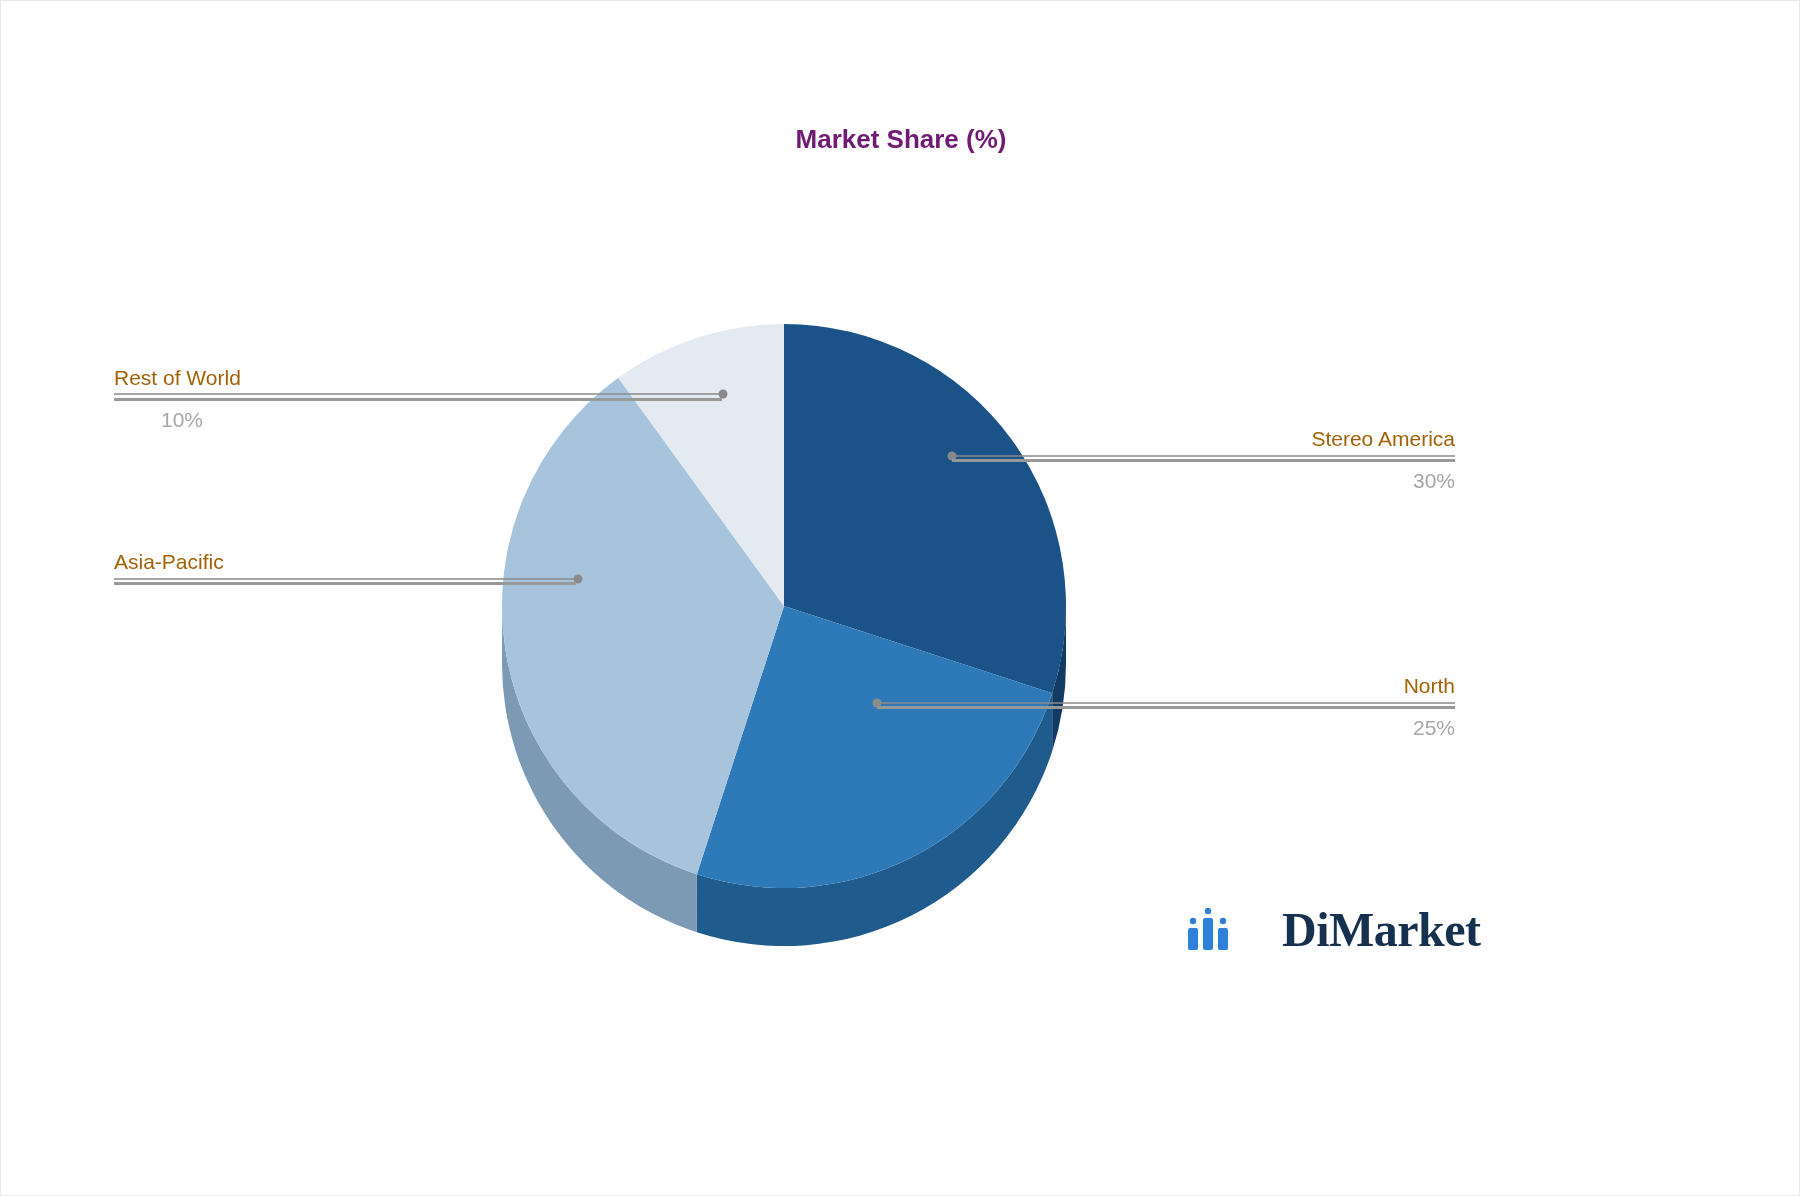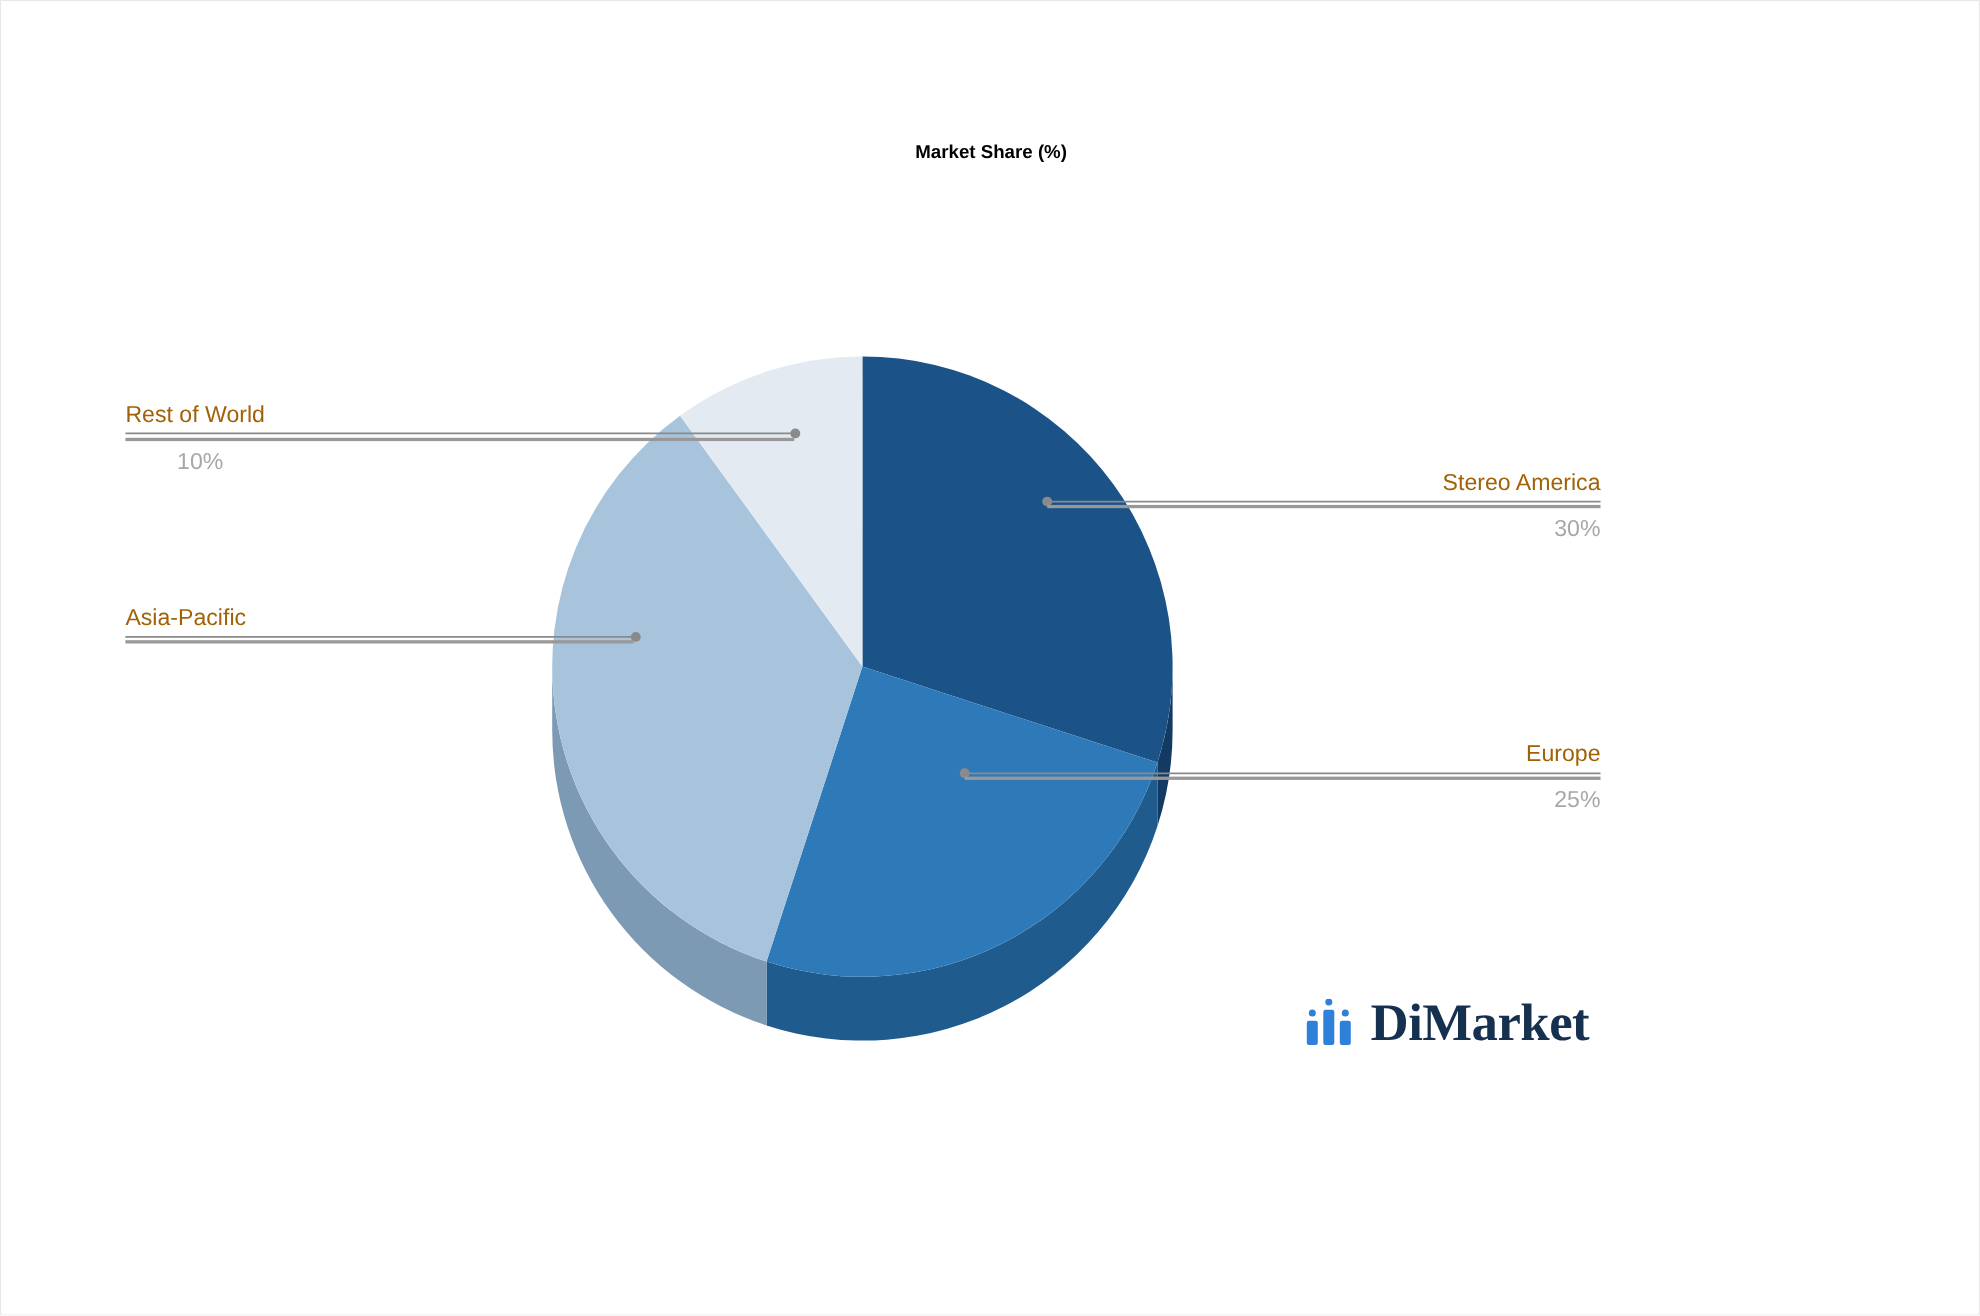--- a/index.html
+++ b/index.html
@@ -32,23 +32,23 @@
   }
   #chart-title {
     font-size: 30px;
     font-weight: bold;
     color: #111111;
     letter-spacing: -0.2px;
     line-height: 40px;
     white-space: nowrap;
   }
   #chart-subtitle {
-    font-size: 17px;
+    font-size: 26px;
     font-weight: bold;
-    color: #000000;
+    color: #701a75;
     line-height: 36px;
     margin-top: 8px;
     white-space: nowrap;
   }
 
   
   #pie-stage {
     position: absolute;
     left: 0;
     top: 0;
@@ -98,20 +98,21 @@
     gap: 8px;
   }
   #logo-mark { display: block; }
   #logo-text {
     font-family: "Liberation Serif", serif;
     font-size: 48px;
     font-weight: bold;
     color: #16304f;
     letter-spacing: -0.5px;
     line-height: 52px;
+    margin-left: 36px;
   }
 </style>
 </head>
 <body>
 
 <div id="canvas">
 
   <div class="title-block">
     <div id="chart-subtitle">Market Share (%)</div>
   </div>
@@ -161,21 +162,21 @@
     <div class="rule"></div>
   </div>
 
   <div class="callout right" id="callout-north-america">
     <div class="cap">Stereo America</div>
     <div class="rule"></div>
     <div class="val">30%</div>
   </div>
 
   <div class="callout right" id="callout-europe">
-    <div class="cap">Europe</div>
+    <div class="cap">North</div>
     <div class="rule"></div>
     <div class="val">25%</div>
   </div>
 
   <div id="logo">
     <svg id="logo-mark" width="52" height="44" viewBox="0 0 52 44">
       <rect x="2" y="20" width="10" height="22" rx="2" fill="#2f80d8"></rect>
       <rect x="17" y="10" width="10" height="32" rx="2" fill="#2f80d8"></rect>
       <rect x="32" y="20" width="10" height="22" rx="2" fill="#2f80d8"></rect>
       <circle cx="22" cy="3" r="3.2" fill="#2f80d8"></circle>

